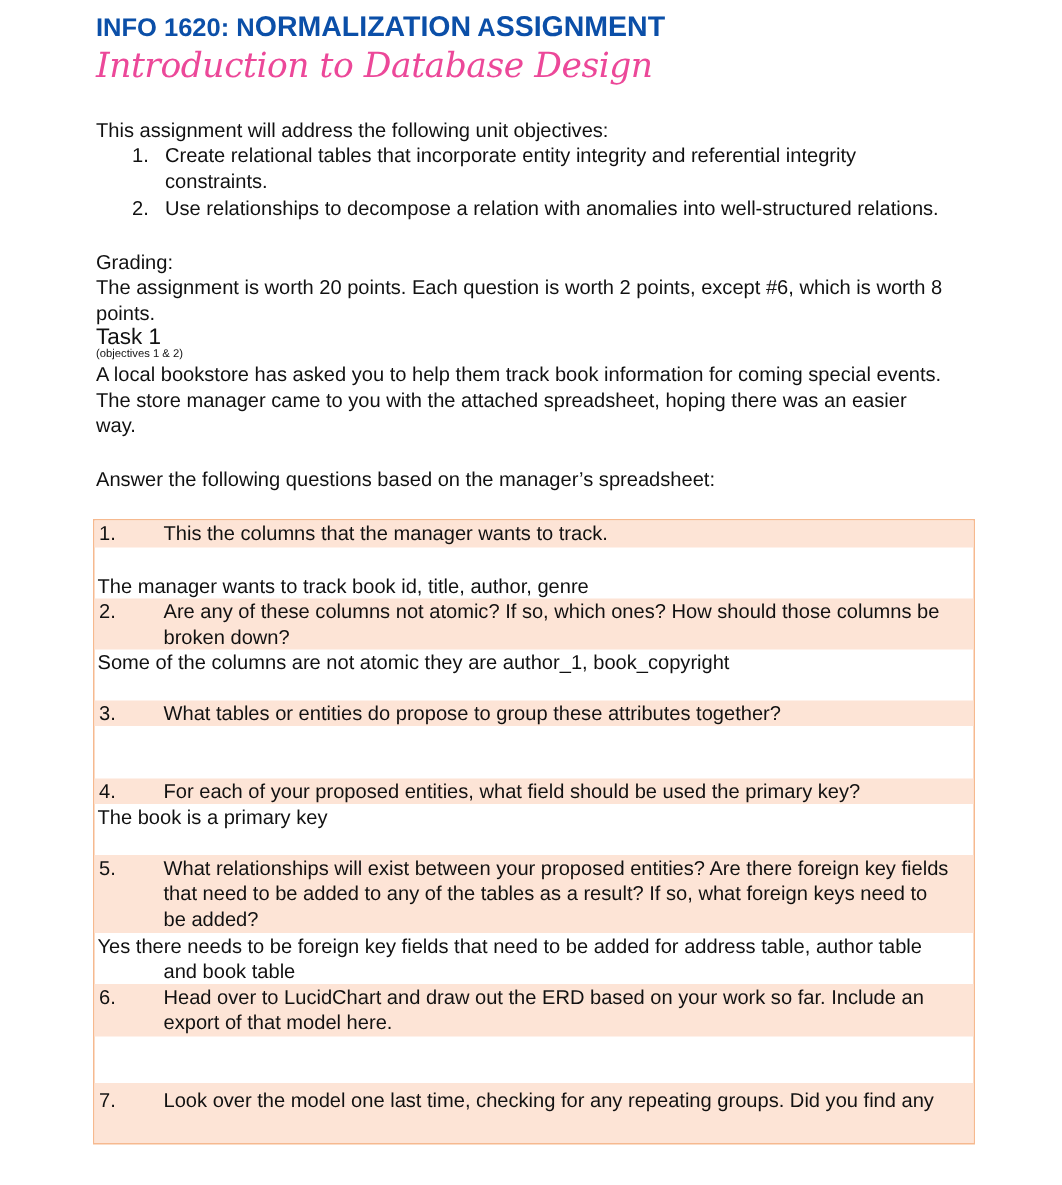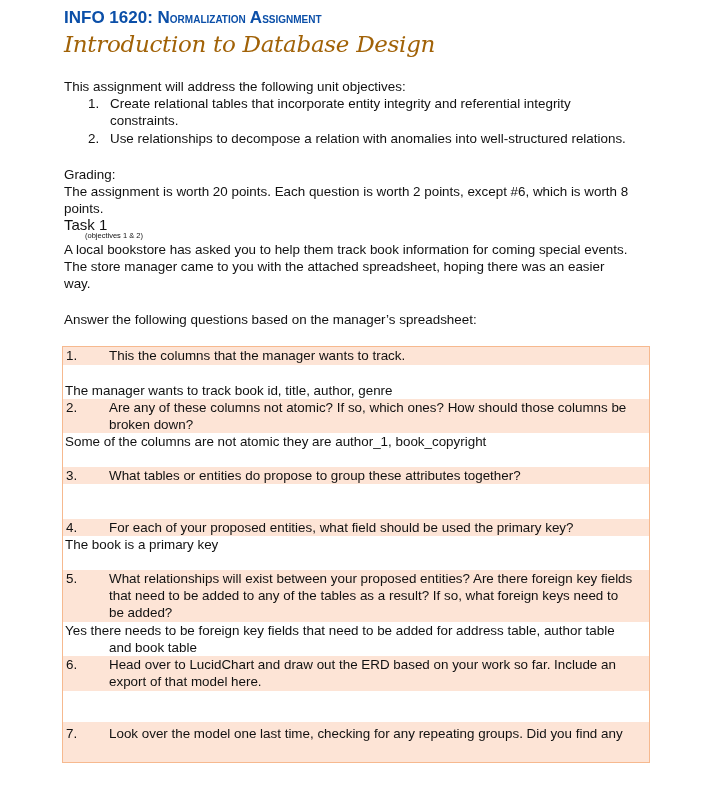--- a/index.html
+++ b/index.html
@@ -7,32 +7,32 @@
       width: 708px; height: 790px; position: relative; overflow: hidden;
       font-family: "Liberation Sans", sans-serif; color: #111111;
       font-size: 13.4px;
     }
     .h1 {
       position: absolute; left: 64px; top: 8px;
       font-family: "Liberation Sans", sans-serif; font-weight: bold;
       color: #0b4fa8; font-size: 17px; letter-spacing: 0;
       white-space: nowrap;
     }
-    .h1 .sc { font-size: 10px; }
+    .h1 .sc { font-size: 19px; }
     .h2 {
       position: absolute; left: 64px; top: 31px;
       font-family: "DejaVu Serif", "Liberation Serif", serif; font-style: italic;
-      color: #a16207; font-size: 23px; white-space: nowrap;
+      color: #ec4899; font-size: 23px; white-space: nowrap;
       letter-spacing: -0.3px;
     }
     .line { position: absolute; left: 64px; white-space: nowrap; line-height: 17px; }
     .obj { position: absolute; white-space: nowrap; line-height: 17px; }
     .obj-num { position: absolute; left: 88px; }
     .obj-text { position: absolute; left: 110px; }
-    .small { font-size: 7.5px; margin-left: 21px; }
+    .small { font-size: 7.5px; }
     .task { font-size: 15px; text-align: center; }
 
     .qbox {
       position: absolute; left: 62px; top: 346px; width: 588px; height: 417px;
       border: 1.5px solid #f6b98f; box-sizing: border-box;
     }
     .qrow { position: absolute; left: 0; right: 0; background: #fde4d6; }
     .qnum { position: absolute; left: 3px; line-height: 17px; white-space: nowrap; }
     .qtext { position: absolute; left: 46px; line-height: 17px; white-space: nowrap; }
     .ans { position: absolute; left: 2px; line-height: 17px; white-space: nowrap; }

